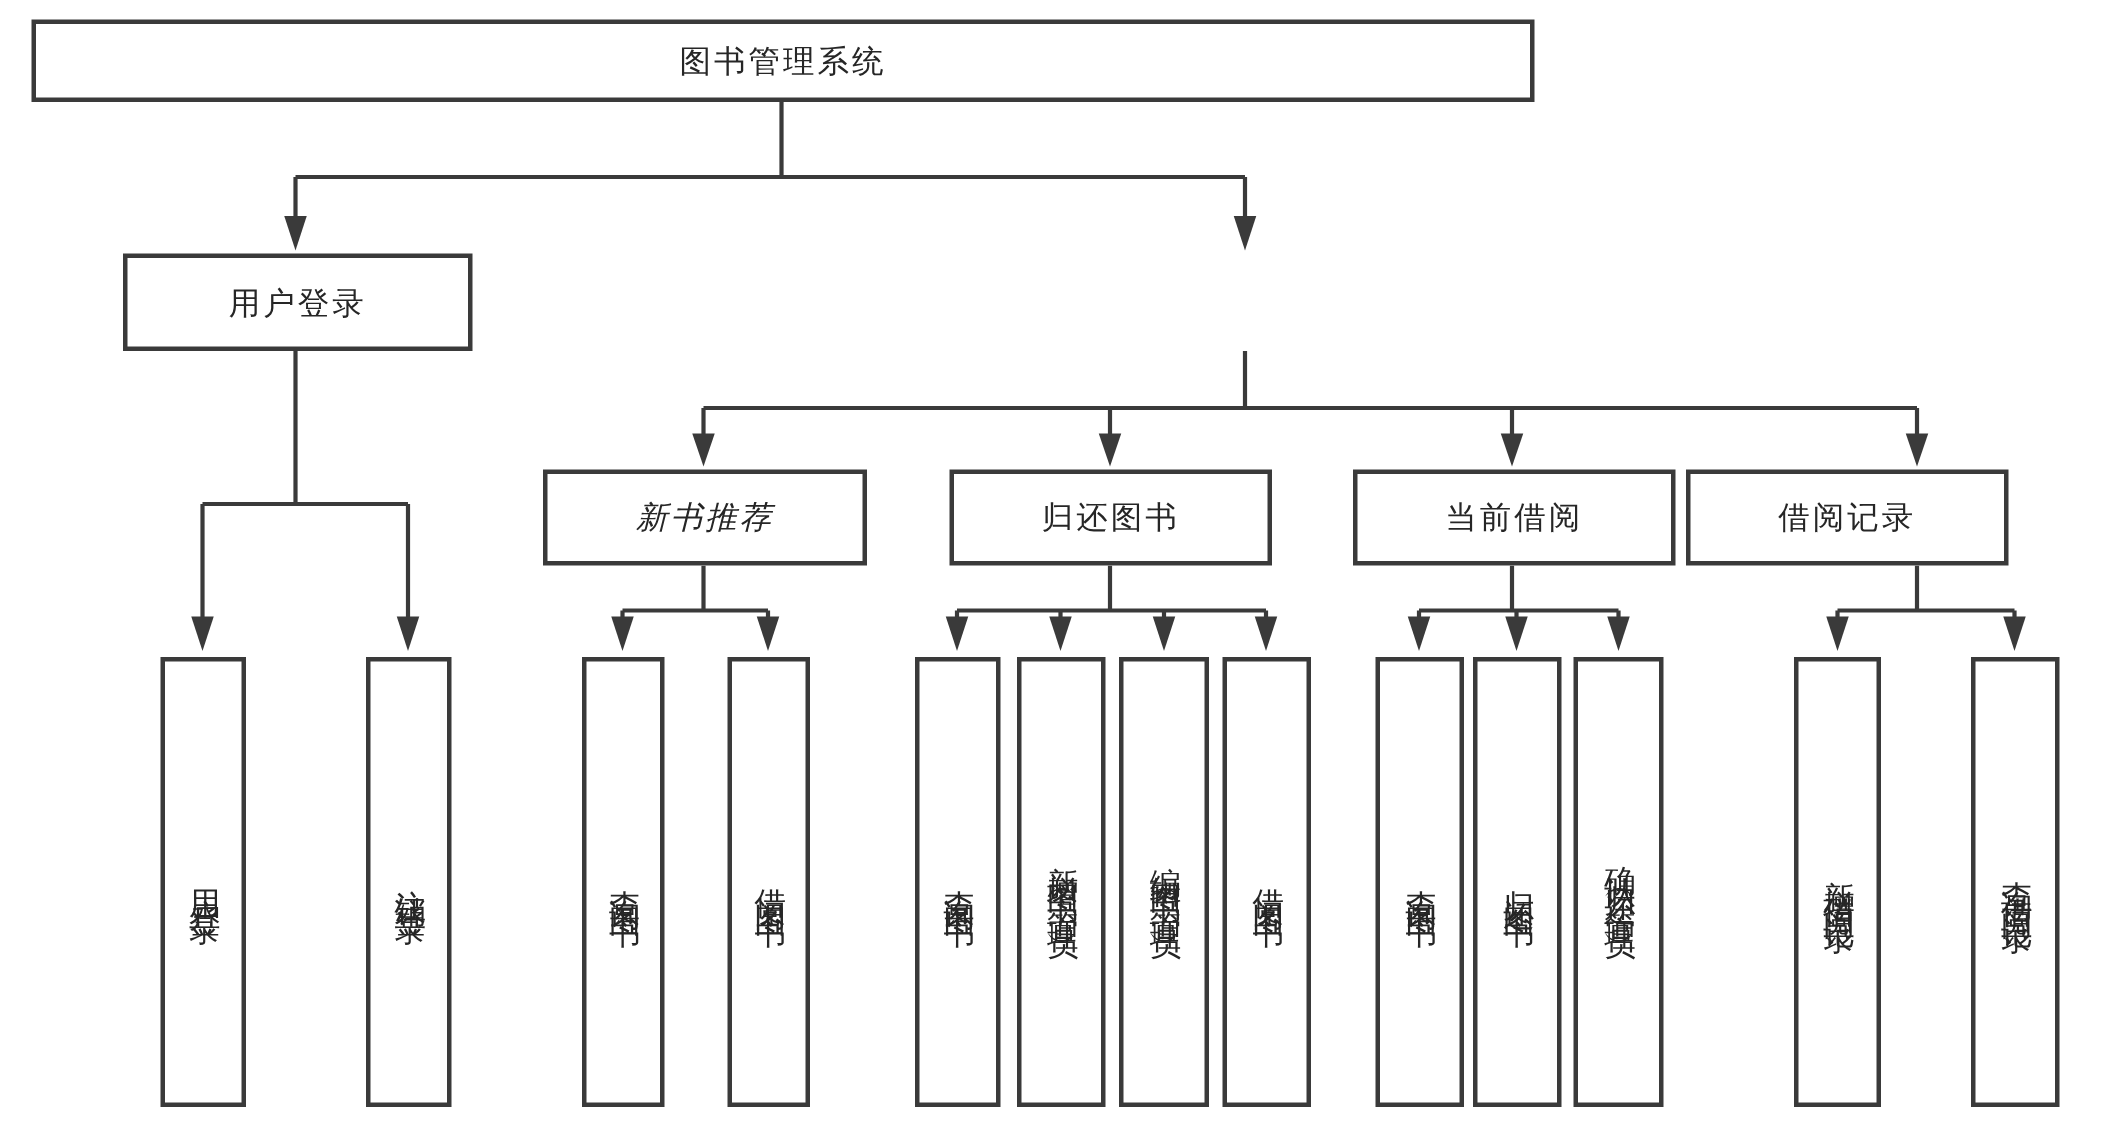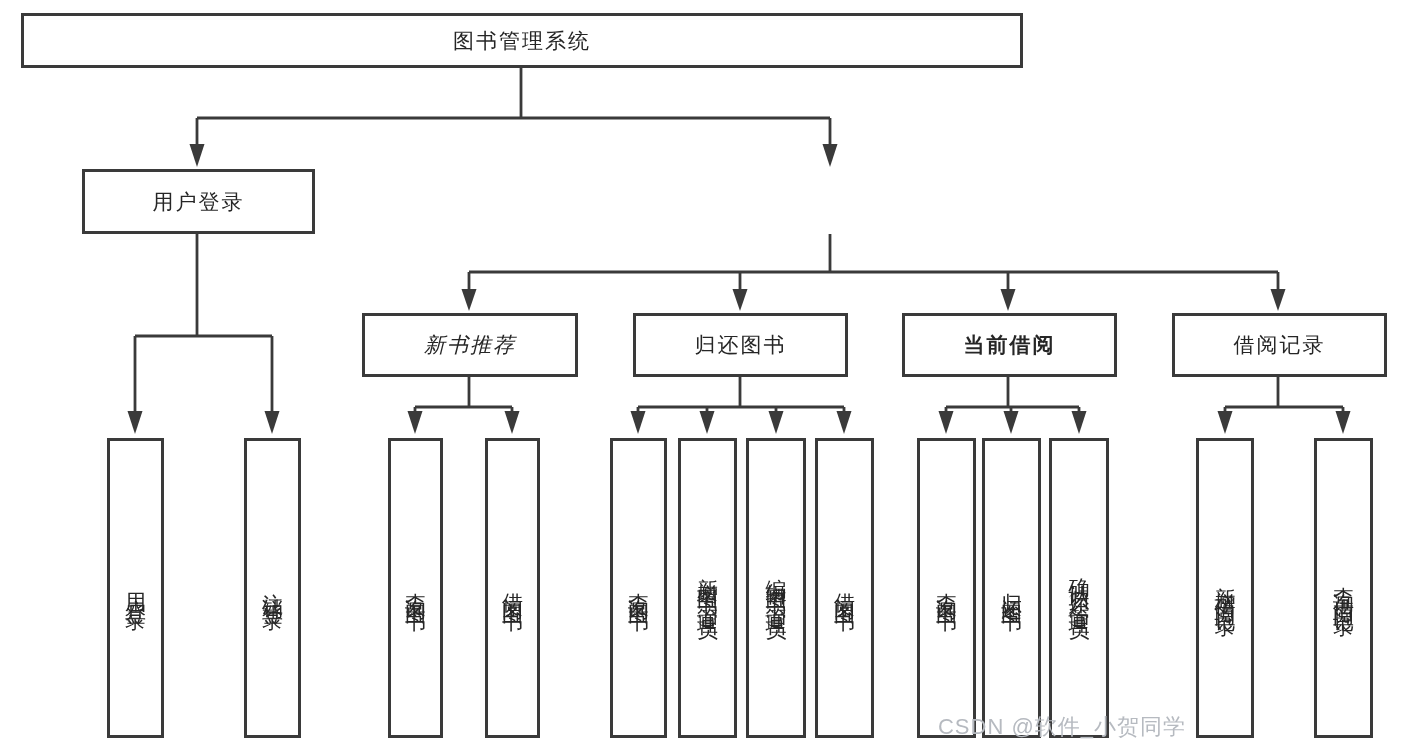--- a/index.html
+++ b/index.html
@@ -106,24 +106,24 @@
   <div class="node h" style="left:82px;top:169px;width:233px;height:65px;">
     <span>用户登录</span>
   </div>
 
   <div class="node h" style="left:362px;top:313px;width:216px;height:64px;font-style:italic;">
     <span>新书推荐</span>
   </div>
   <div class="node h" style="left:633px;top:313px;width:215px;height:64px;">
     <span>归还图书</span>
   </div>
-  <div class="node h" style="left:902px;top:313px;width:215px;height:64px;font-weight:bold;">
+  <div class="node h" style="left:902px;top:313px;width:215px;height:64px;">
     <span>当前借阅</span>
   </div>
-  <div class="node h" style="left:1172px;top:313px;width:215px;height:64px;">
+  <div class="node h" style="left:1124px;top:313px;width:215px;height:64px;">
     <span>借阅记录</span>
   </div>
 
   <div class="node leaf" style="left:107px;">
     <span class="vtext">用户登录</span>
   </div>
   <div class="node leaf" style="left:244px;">
     <span class="vtext">注销登录</span>
   </div>
 
@@ -157,15 +157,14 @@
     <span class="vtext">确认归还（管理员）</span>
   </div>
 
   <div class="node leaf" style="left:1196px;width:58px;">
     <span class="vtext">新增借阅记录</span>
   </div>
   <div class="node leaf" style="left:1314px;width:59px;">
     <span class="vtext">查询借阅记录</span>
   </div>
 
-  <div class="watermark">CSDN @软件_小贺同学</div>
 
 </div>
 
 </body></html>

